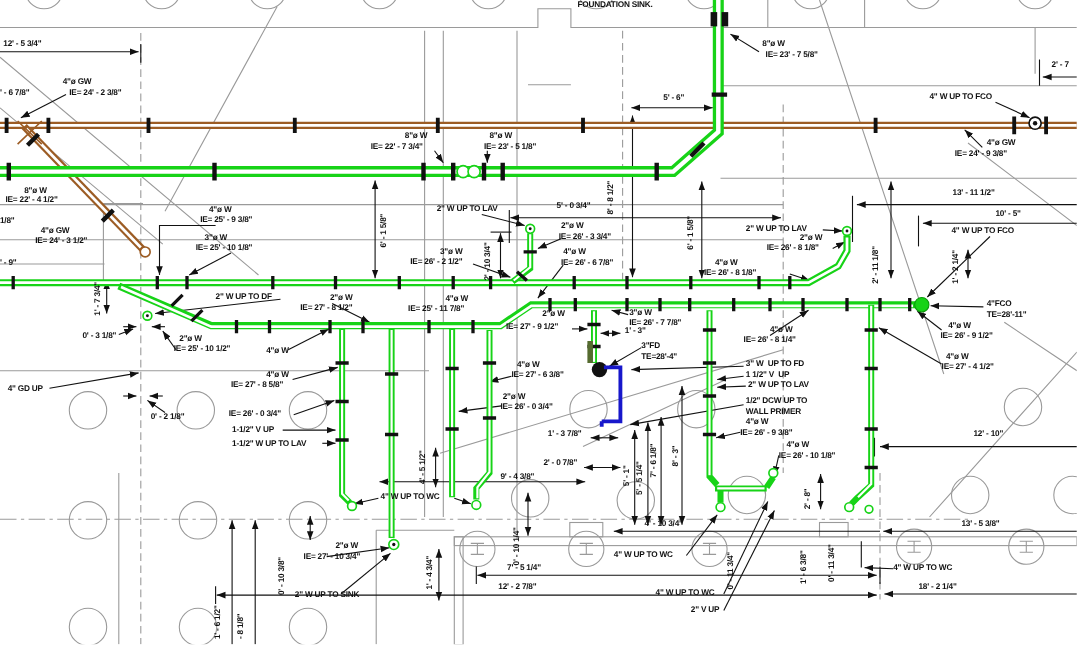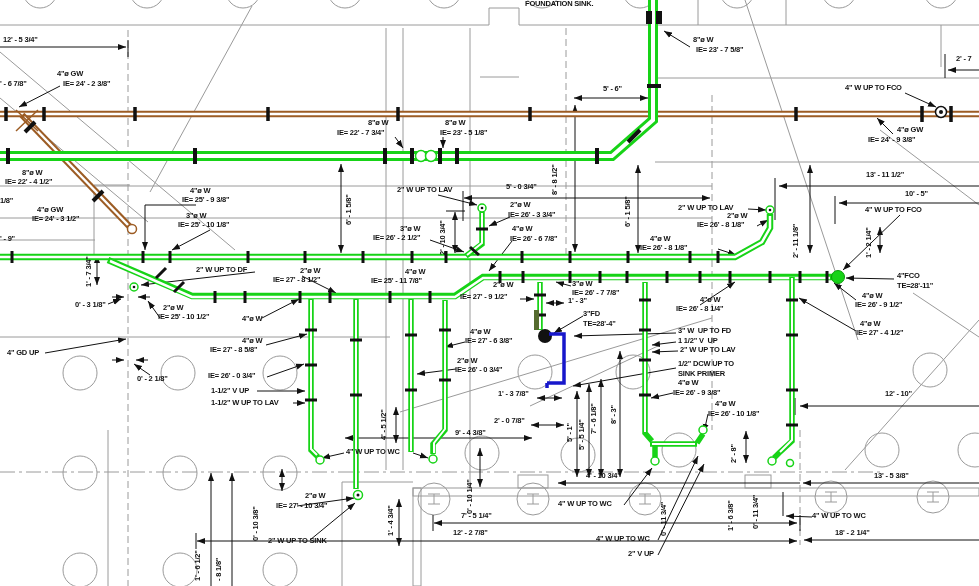--- a/index.html
+++ b/index.html
@@ -386,21 +386,21 @@
       <div class="lbl" style="left: 470px; top: 328px;">4"ø W</div>
       <div class="lbl" style="left: 465px; top: 337px;">IE= 27' - 6 3/8"</div>
       <div class="lbl" style="left: 457px; top: 357px;">2"ø W</div>
       <div class="lbl" style="left: 455px; top: 366px;">IE= 26' - 0 3/4"</div>
       <div class="lbl" style="left: 700px; top: 296px;">4"ø W</div>
       <div class="lbl" style="left: 676px; top: 305px;">IE= 26' - 8 1/4"</div>
       <div class="lbl" style="left: 678px; top: 327px;">3" W  UP TO FD</div>
       <div class="lbl" style="left: 678px; top: 337px;">1 1/2" V  UP</div>
       <div class="lbl" style="left: 680px; top: 346px;">2" W UP TO LAV</div>
       <div class="lbl" style="left: 678px; top: 360px;">1/2" DCW UP TO</div>
-      <div class="lbl" style="left: 678px; top: 370px;">SINK PRIMER</div>
+      <div class="lbl" style="left: 678px; top: 370px;">WALL PRIMER</div>
       <div class="lbl" style="left: 678px; top: 379px;">4"ø W</div>
       <div class="lbl" style="left: 673px; top: 389px;">IE= 26' - 9 3/8"</div>
       <div class="lbl" style="left: 715px; top: 400px;">4"ø W</div>
       <div class="lbl" style="left: 708px; top: 410px;">IE= 26' - 10 1/8"</div>
       <div class="lbl" style="left: 885px; top: 390px;">12' - 10"</div>
       <div class="lbl" style="left: 498px; top: 390px;">1' - 3 7/8"</div>
       <div class="lbl" style="left: 494px; top: 417px;">2' - 0 7/8"</div>
       <div class="lbl" style="left: 455px; top: 429px;">9' - 4 3/8"</div>
       <div class="lbl" style="left: 346px; top: 448px;">4" W UP TO WC</div>
       <div class="lbl" style="left: 586px; top: 472px;">4' - 10 3/4"</div>

